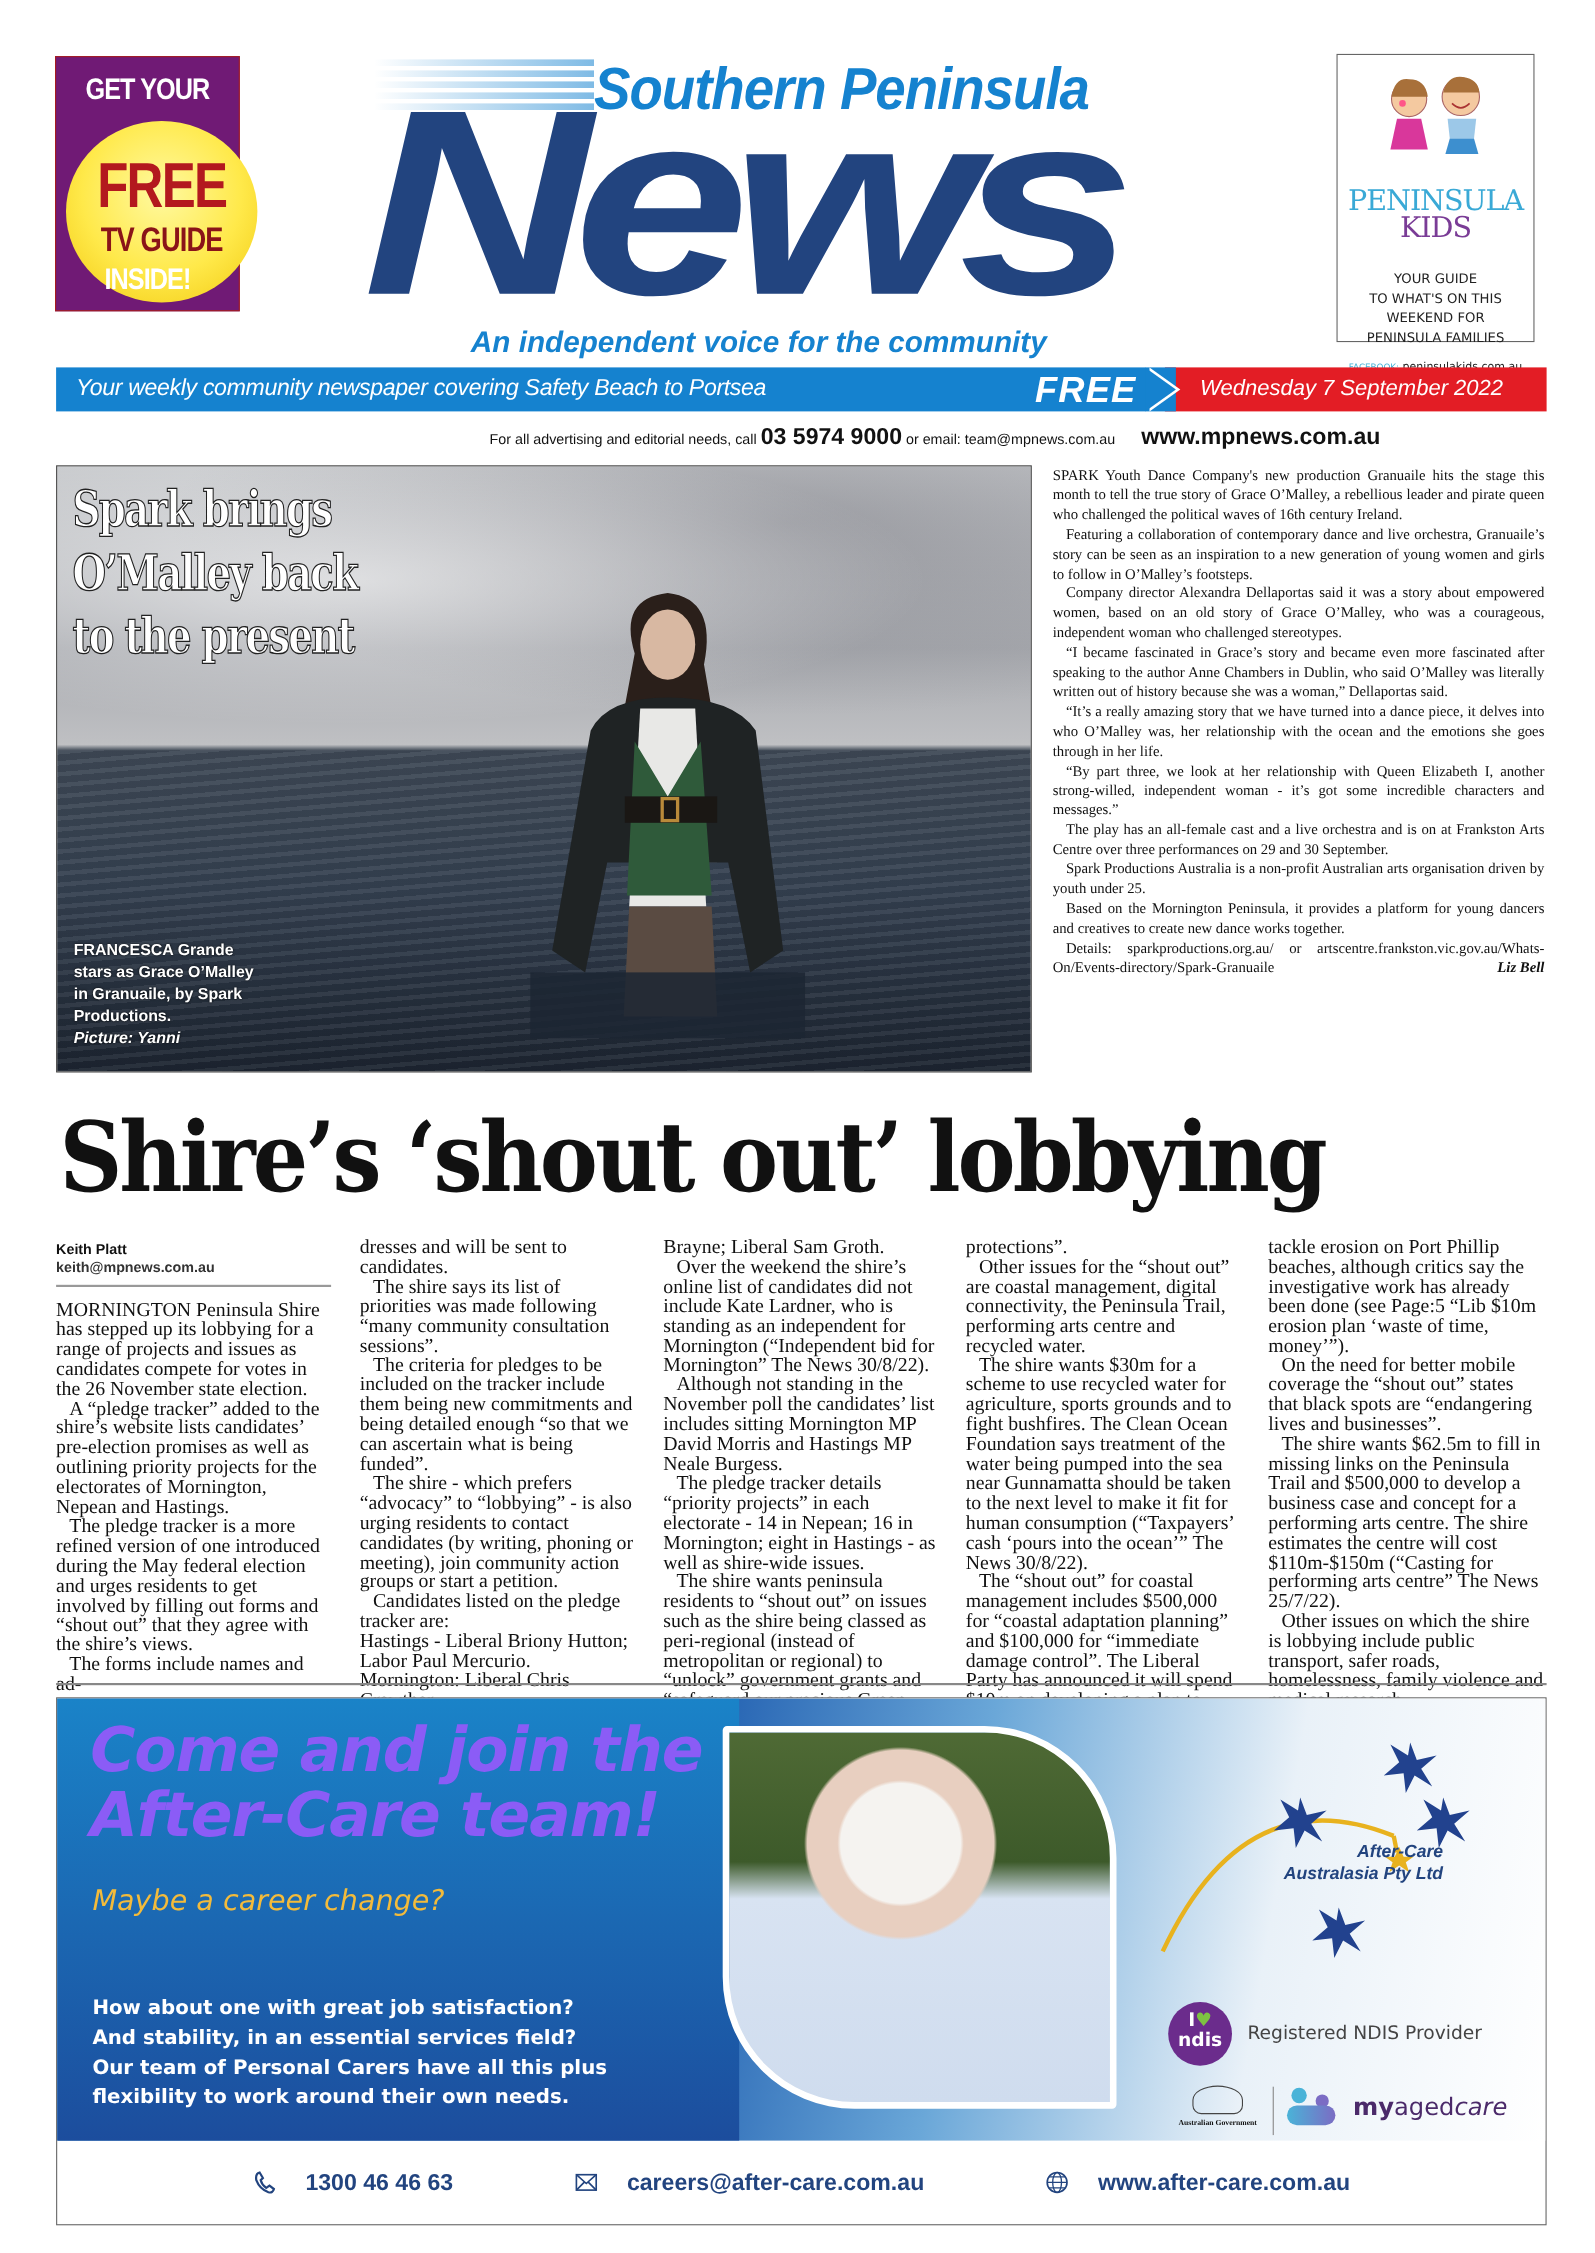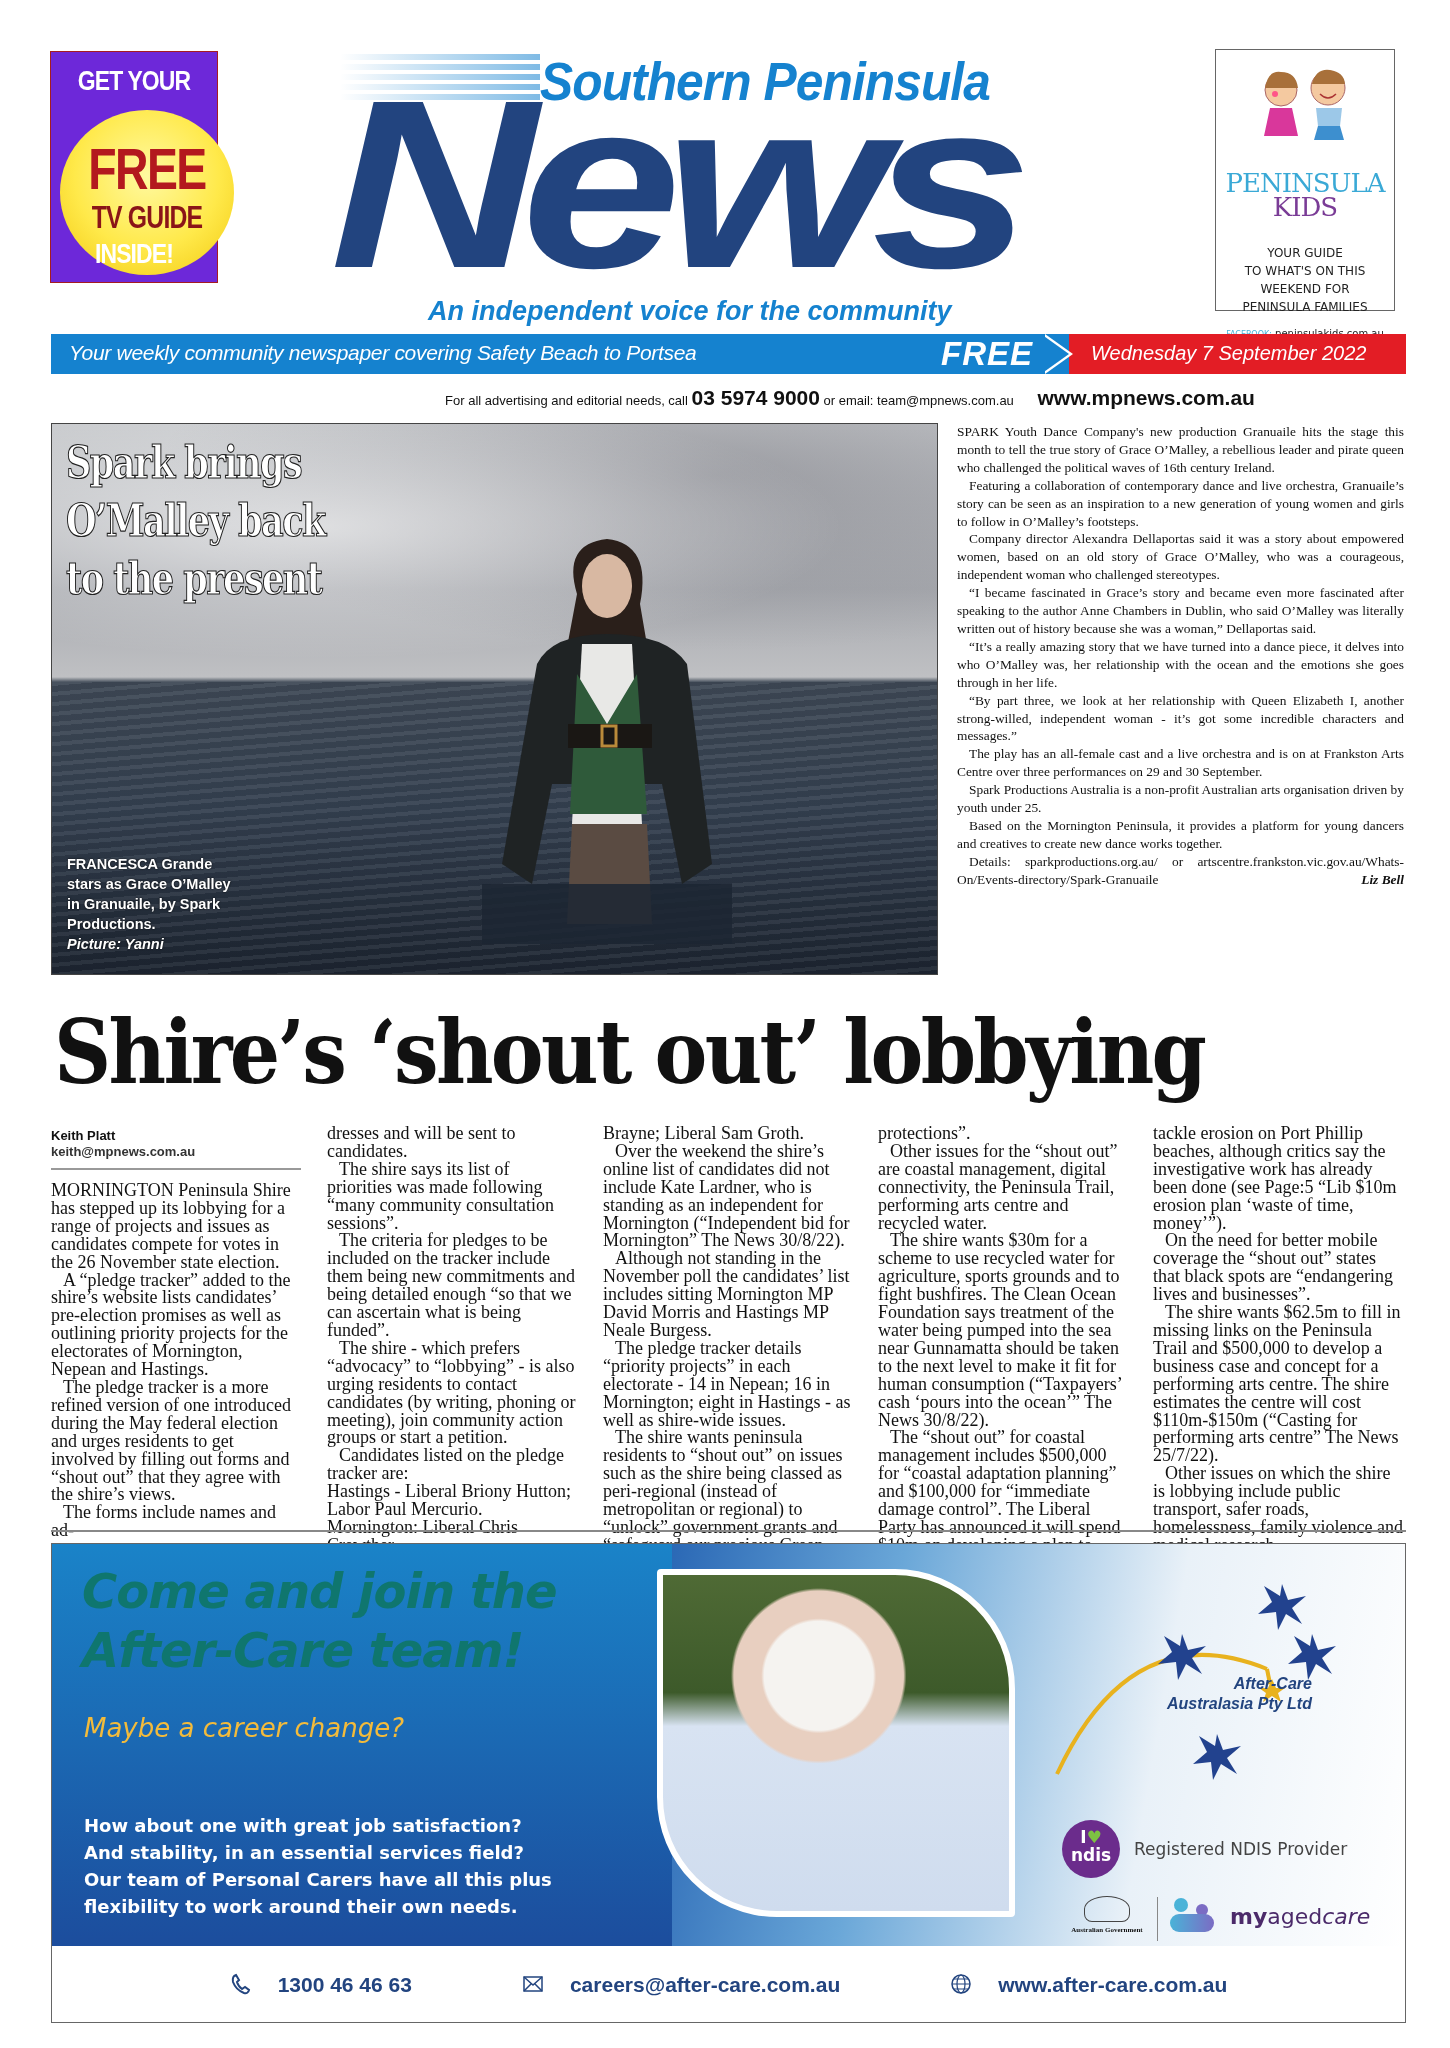--- a/index.html
+++ b/index.html
@@ -1,21 +1,21 @@
 <!DOCTYPE html>
 <html><head>
 <meta charset="utf-8">
 <style>
   *{box-sizing:border-box;margin:0;padding:0}
   html,body{width:1450px;height:2048px;background:#fff;overflow:hidden}
   body{position:relative;font-family:"Liberation Serif",serif;color:#111}
   .abs{position:absolute}
 
   
-  #tvguide{left:50px;top:51px;width:168px;height:232px;background:#6d28d9;border:1px solid #a51c20;text-align:center;color:#fff;font-family:"Liberation Sans",sans-serif;font-weight:bold}
+  #tvguide{left:50px;top:51px;width:168px;height:232px;background:#701a75;border:1px solid #a51c20;text-align:center;color:#fff;font-family:"Liberation Sans",sans-serif;font-weight:bold}
   #tvguide .top{position:absolute;top:14px;left:0;right:0;font-size:27px;letter-spacing:-1px;transform:scaleX(.85)}
   #tvguide .bottom{position:absolute;bottom:12px;left:0;right:0;font-size:27px;letter-spacing:-1px;transform:scaleX(.85)}
   .tvcircle{position:absolute;left:9px;top:58px;width:174px;height:165px;border-radius:50%;background:radial-gradient(circle at 50% 40%,#fff9a0 0%,#ffe94a 55%,#f1c80e 100%);}
   .tvcircle .free{position:absolute;left:0;right:0;top:30px;font-size:58px;color:#b3191e;letter-spacing:-2px;transform:scaleX(.8);line-height:1}
   .tvcircle .guide{position:absolute;left:0;right:0;top:92px;font-size:31px;color:#8a1418;letter-spacing:-1px;transform:scaleX(.8);line-height:1}
 
   #brand-top{left:540px;top:50px;font-family:"Liberation Sans",sans-serif;font-weight:bold;font-style:italic;color:#1582cf;font-size:54px;letter-spacing:-1px;transform:scaleX(.92);transform-origin:left}
   .streaks{left:340px;top:54px;width:200px;height:56px}
   .streaks div{height:6px;margin-bottom:4px;background:linear-gradient(to right,rgba(21,130,207,0),rgba(21,130,207,.55))}
   #brand-main{left:330px;top:84px;font-family:"Liberation Sans",sans-serif;font-weight:bold;font-style:italic;color:#22447f;font-size:240px;line-height:200px;letter-spacing:-14px;transform:scaleX(1.2);transform-origin:left;}
@@ -71,21 +71,21 @@
   #col2{left:327px;top:1125px}
   #col3{left:603px;top:1125px}
   #col4{left:878px;top:1125px}
   #col5{left:1153px;top:1125px}
   #story-rule{left:51px;top:1530px;width:1355px;height:2px;background:#888}
 
   
   #ad{left:51px;top:1543px;width:1355px;height:480px;border:1px solid #666;background:#fff;overflow:hidden}
   .ad-bg{position:absolute;left:0;top:0;right:0;height:402px;background:linear-gradient(100deg,#1568b8 0%,#1d5bae 40%,#6aa7d8 60%,#e9f1f8 80%,#ffffff 100%)}
   .ad-bg2{position:absolute;left:0;top:0;width:620px;height:402px;background:linear-gradient(#1a83c8,#1c4d9d)}
-  #ad-title{position:absolute;left:30px;top:18px;color:#0f766e;font-family:"DejaVu Sans",sans-serif;font-weight:bold;font-style:italic;font-size:48px;line-height:59px;letter-spacing:-1px}
+  #ad-title{position:absolute;left:30px;top:18px;color:#8b5cf6;font-family:"DejaVu Sans",sans-serif;font-weight:bold;font-style:italic;font-size:56px;line-height:59px;letter-spacing:-1px}
   #ad-sub{position:absolute;left:32px;top:165px;color:#f3bb3b;font-family:"DejaVu Sans",sans-serif;font-style:italic;font-size:26px;line-height:38px}
   #ad-body{position:absolute;left:32px;top:268px;color:#fff;font-family:"DejaVu Sans",sans-serif;font-weight:bold;font-size:18px;line-height:27px}
   #ad-photo{position:absolute;left:605px;top:25px;width:358px;height:348px;border:6px solid #fff;border-radius:4px 120px 4px 120px;background:radial-gradient(circle at 45% 30%,#f5f3f0 0 18%,#e8cfc0 19% 28%,rgba(0,0,0,0) 29%),linear-gradient(#4f6a35 0%,#3d5a2a 35%,#d8e3f2 45%,#cfdcee 100%);overflow:hidden}
   .logo-area{position:absolute;left:1000px;top:30px;width:330px;height:230px}
   #ac-name{position:absolute;left:1115px;top:130px;color:#22447f;font-family:"Liberation Sans",sans-serif;font-weight:bold;font-style:italic;font-size:16px;line-height:20px;text-align:right}
   #ndis{position:absolute;left:1010px;top:276px;display:flex;align-items:center}
   .ndis-badge{width:58px;height:58px;border-radius:50%;background:#6b2c8c;color:#fff;font-family:"DejaVu Sans",sans-serif;font-weight:bold;text-align:center;font-size:17px;line-height:18px;padding-top:8px}
   .ndis-badge .heart{color:#7dc242}
   #ndis-label{margin-left:14px;font-family:"DejaVu Sans",sans-serif;font-size:17px;color:#444}
   #govt{position:absolute;left:1005px;top:352px;width:100px;text-align:center;font-size:7px;font-weight:bold}

